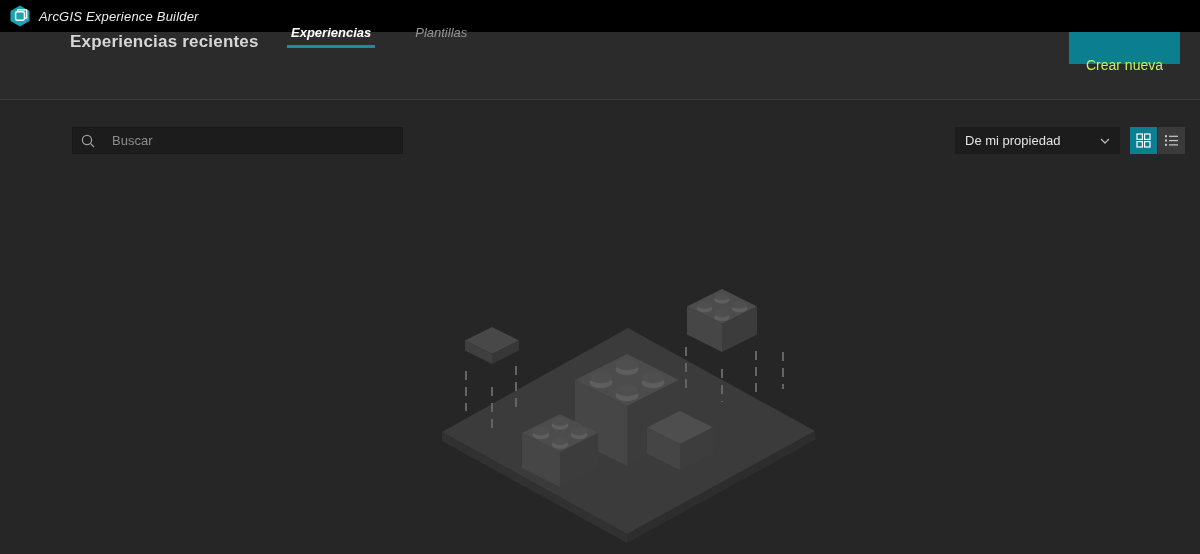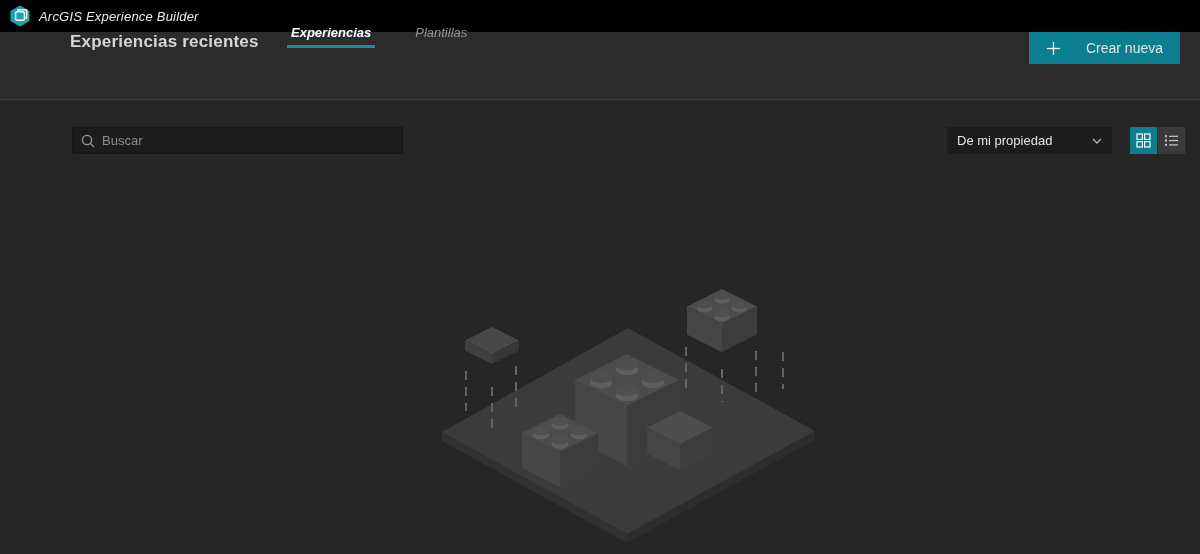--- a/index.html
+++ b/index.html
@@ -65,27 +65,28 @@
     font-weight: 700;
     color: #d6d6d6;
     letter-spacing: 0.2px;
     margin-right: auto;
   }
   .create-btn {
     height: 32px;
     padding: 0 17px;
     background: #0b7e90;
     border: none;
-    color: #e5e5e5;
+    color: #bef264;
     font-family: "Liberation Sans", sans-serif;
     font-size: 14px;
     display: flex;
     align-items: center;
     gap: 25px;
     cursor: pointer;
+    flex-direction: column;
   }
 
   
   .main {
     position: relative;
     height: 453px;
     background: #262626;
   }
   .filterbar {
     display: flex;
@@ -97,34 +98,34 @@
     height: 27px;
     background: #1c1c1c;
     border: 1px solid #181818;
     display: flex;
     align-items: center;
     padding: 0 8px;
   }
   .searchbox svg { flex: 0 0 auto; }
   .searchbox input {
     flex: 1;
-    margin-left: 7px;
+    margin-left: 17px;
     background: transparent;
     border: none;
     outline: none;
     color: #dddddd;
     font-family: "Liberation Sans", sans-serif;
     font-size: 13px;
   }
   .searchbox input::placeholder { color: #8d8d8d; }
   .filters {
     margin-left: auto;
     display: flex;
     align-items: flex-start;
-    gap: 18px;
+    gap: 10px;
   }
   .dropdown {
     width: 165px;
     height: 27px;
     background: #1c1c1c;
     display: flex;
     align-items: center;
     justify-content: space-between;
     padding: 0 10px;
     cursor: pointer;

